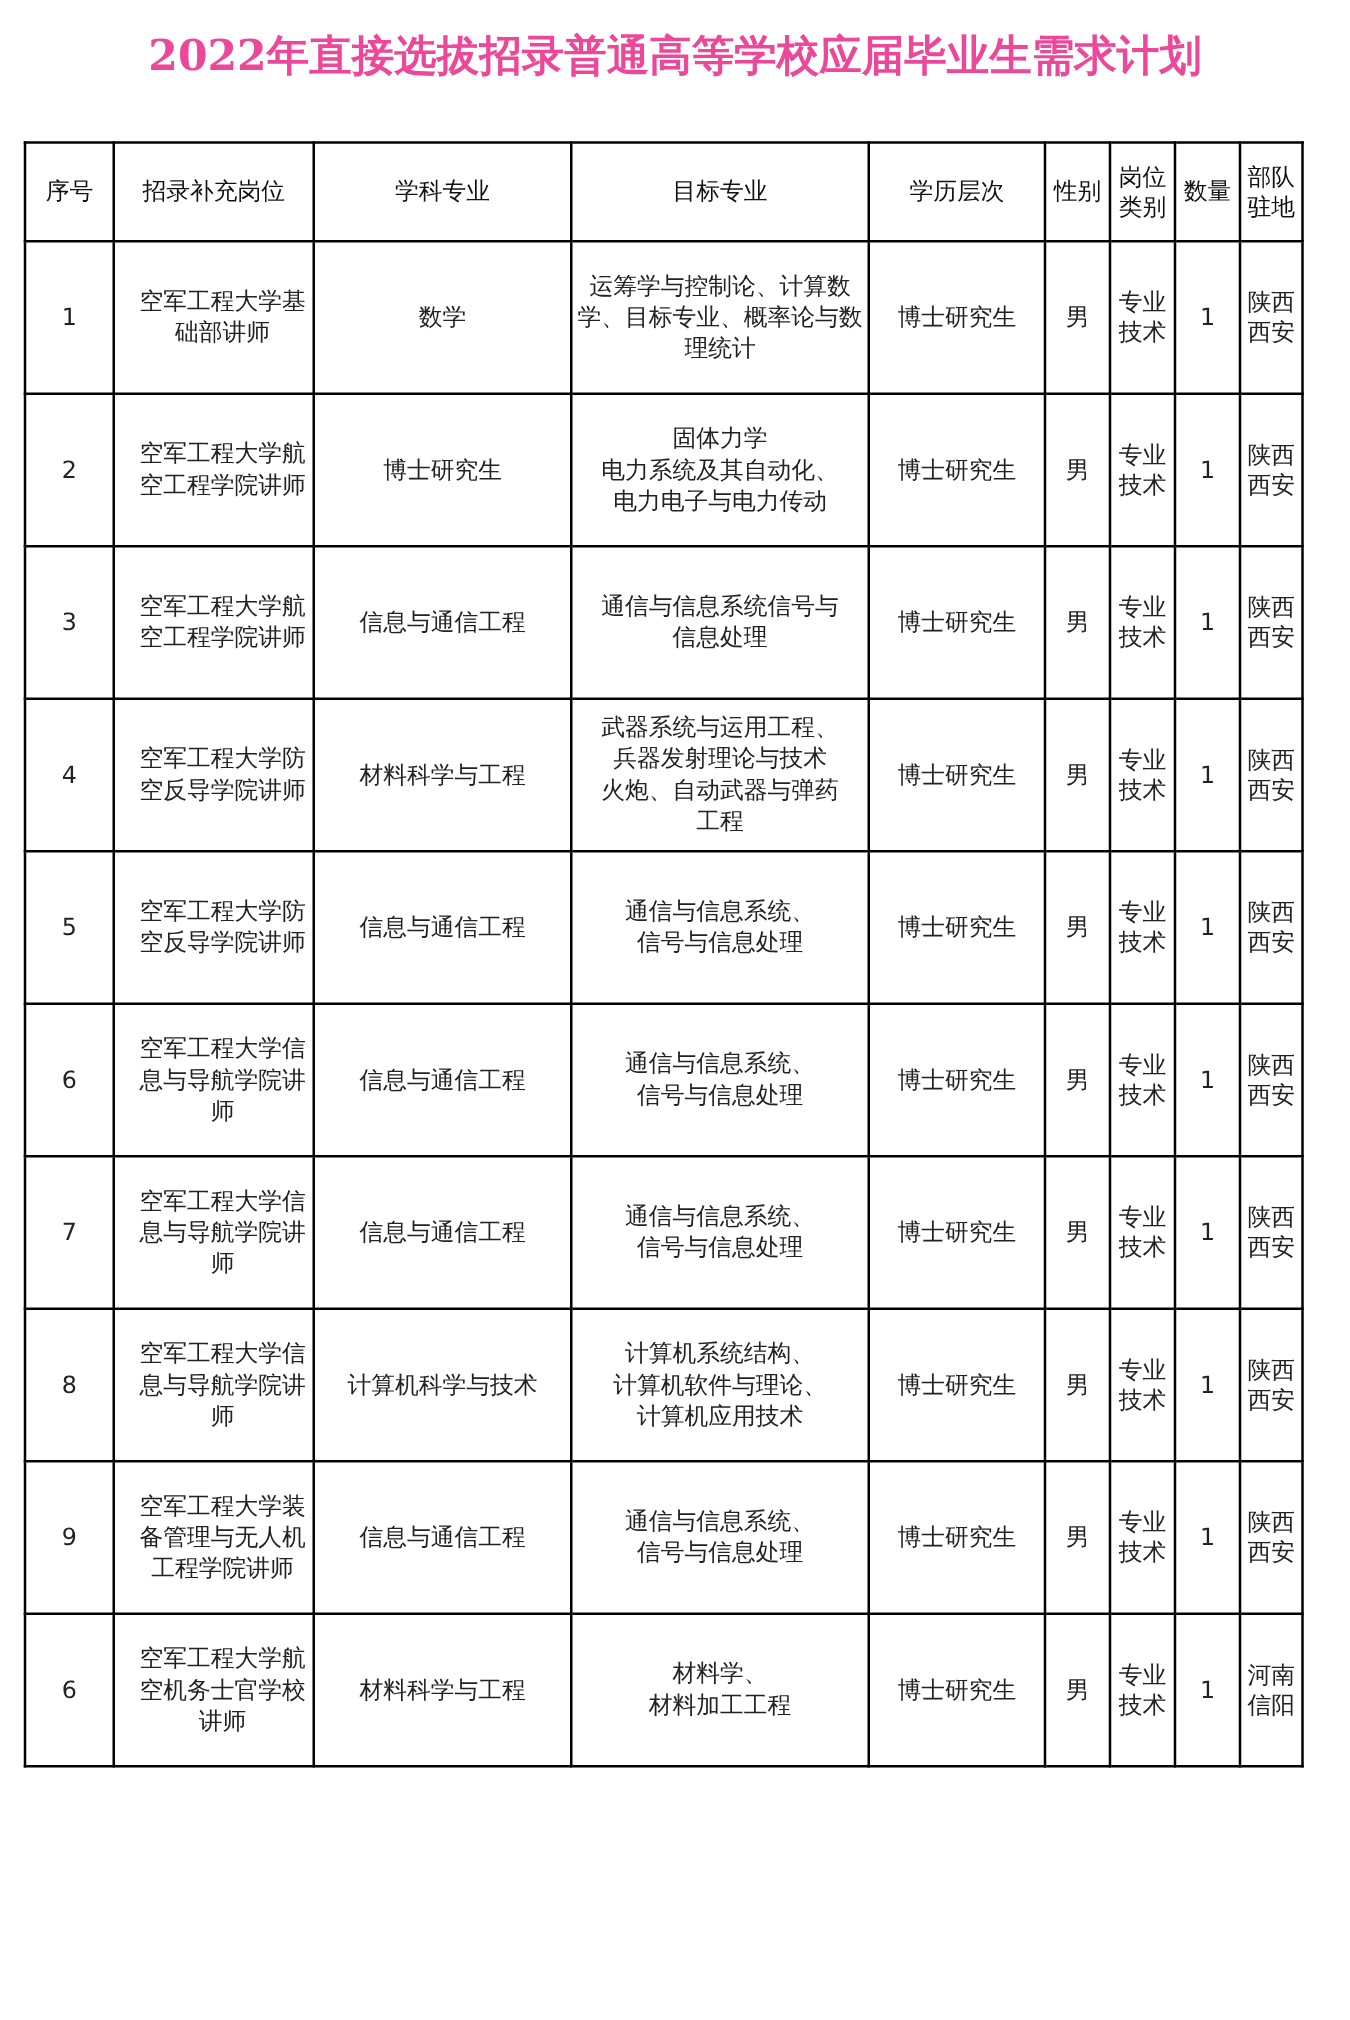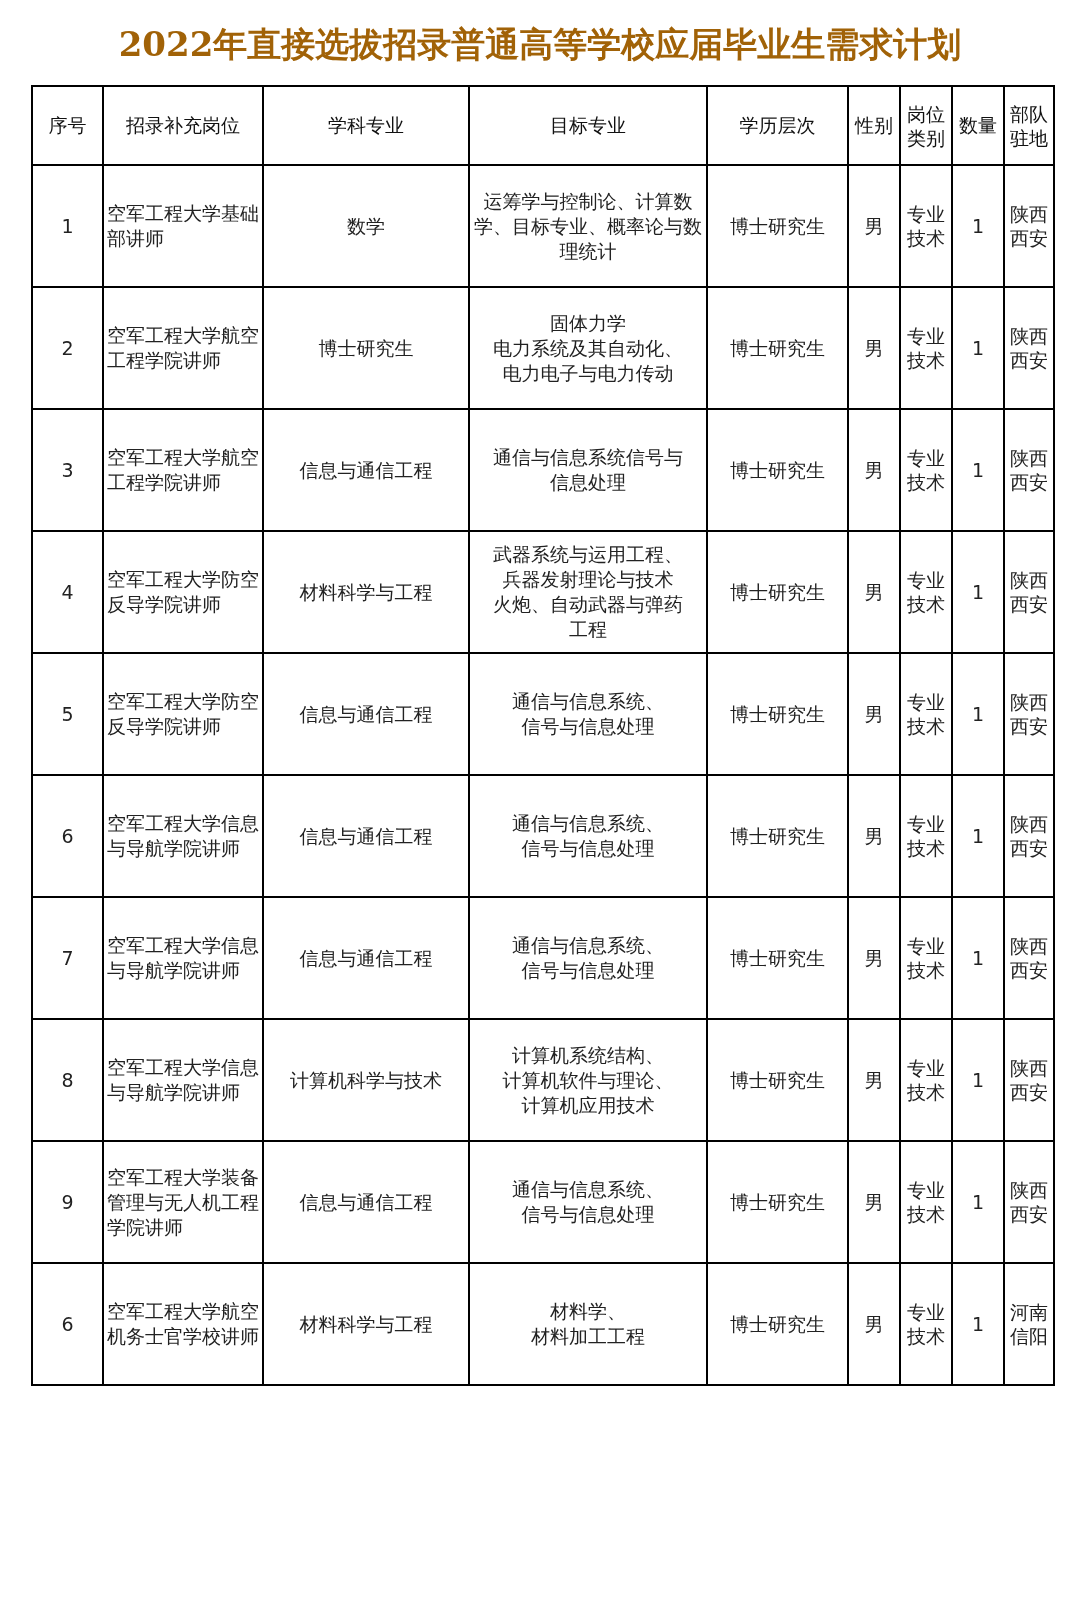--- a/index.html
+++ b/index.html
@@ -1,22 +1,22 @@
 <!DOCTYPE html>
 <html><head>
 <meta charset="utf-8">
 <style>
   html, body { margin:0; padding:0; background:#ffffff; }
   body { width:1080px; height:1616px; position:relative; font-family:"DejaVu Sans", sans-serif; color:#111; overflow:hidden; }
-  .title { position:absolute; top:22px; left:0; width:1080px; text-align:center; font-family:"DejaVu Serif", serif; font-weight:bold; font-size:34px; letter-spacing:0px; color:#a16207; }
-  table { position:absolute; left:19px; top:85px; border-collapse:collapse; table-layout:fixed; width:1022px;margin-left:12px; }
+  .title { position:absolute; top:22px; left:0; width:1080px; text-align:center; font-family:"DejaVu Serif", serif; font-weight:bold; font-size:34px; letter-spacing:0px; color:#ec4899; }
+  table { position:absolute; left:19px; top:113px; border-collapse:collapse; table-layout:fixed; width:1022px; }
   td, th { border:2.5px solid #000; padding:0 3px; text-align:center; vertical-align:middle; font-size:19px; line-height:25px; font-weight:normal; color:#222; word-break:break-all; }
   th { height:77px; color:#111; }
   td { height:120px; }
-  td.left { text-align:left; padding-left:3px; }
+  td.left { text-align:center; padding-left:17px; }
   th.stack, td.stack { line-height:24px; }
   .ml { white-space:pre-line; }
 </style>
 </head>
 <body>
 
 <div class="title">2022年直接选拔招录普通高等学校应届毕业生需求计划</div>
 
 <table>
   <colgroup>

